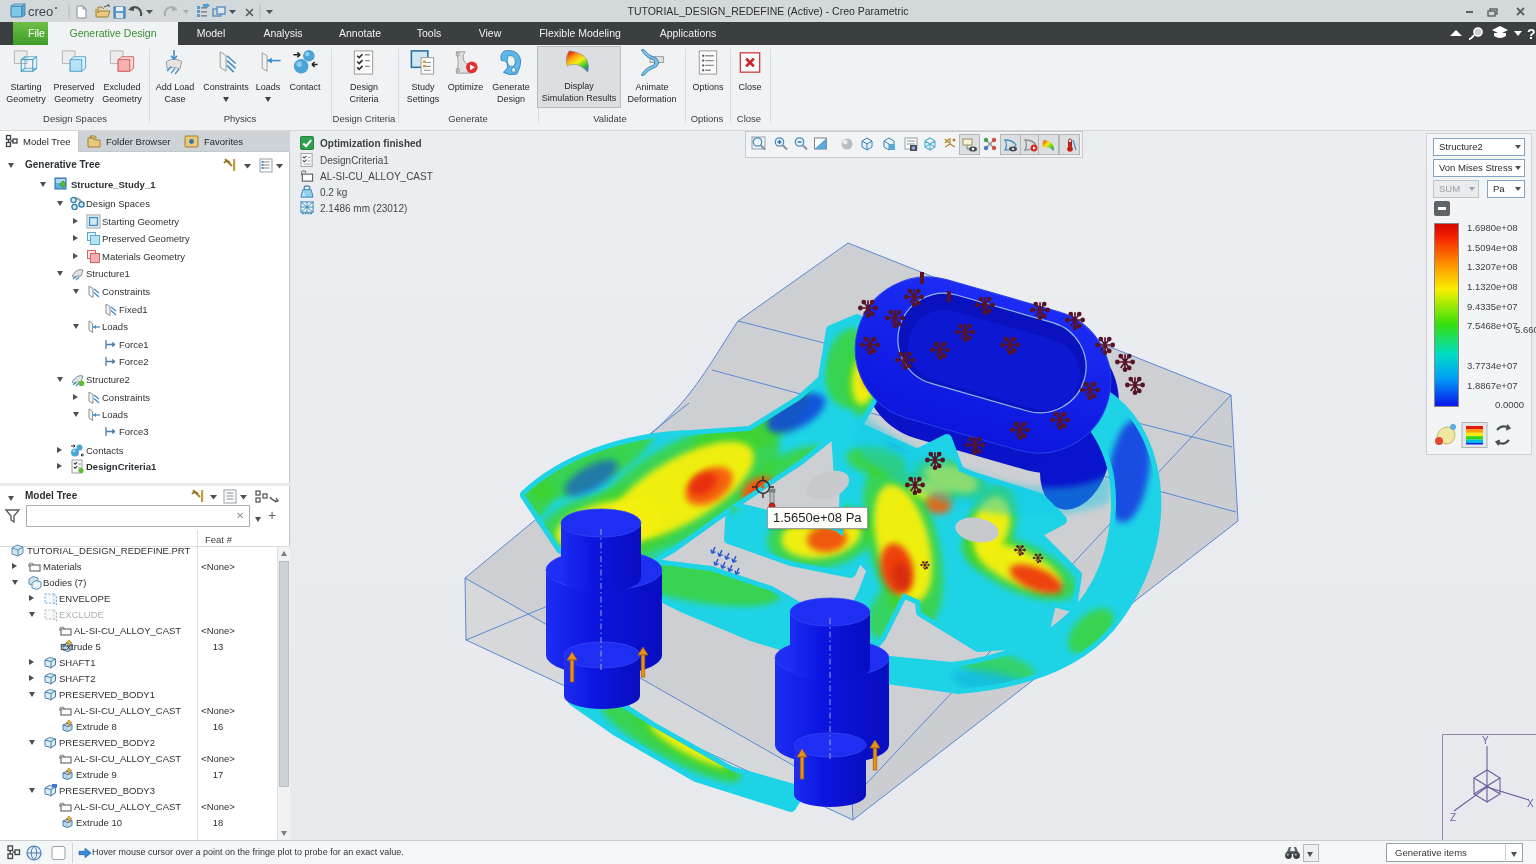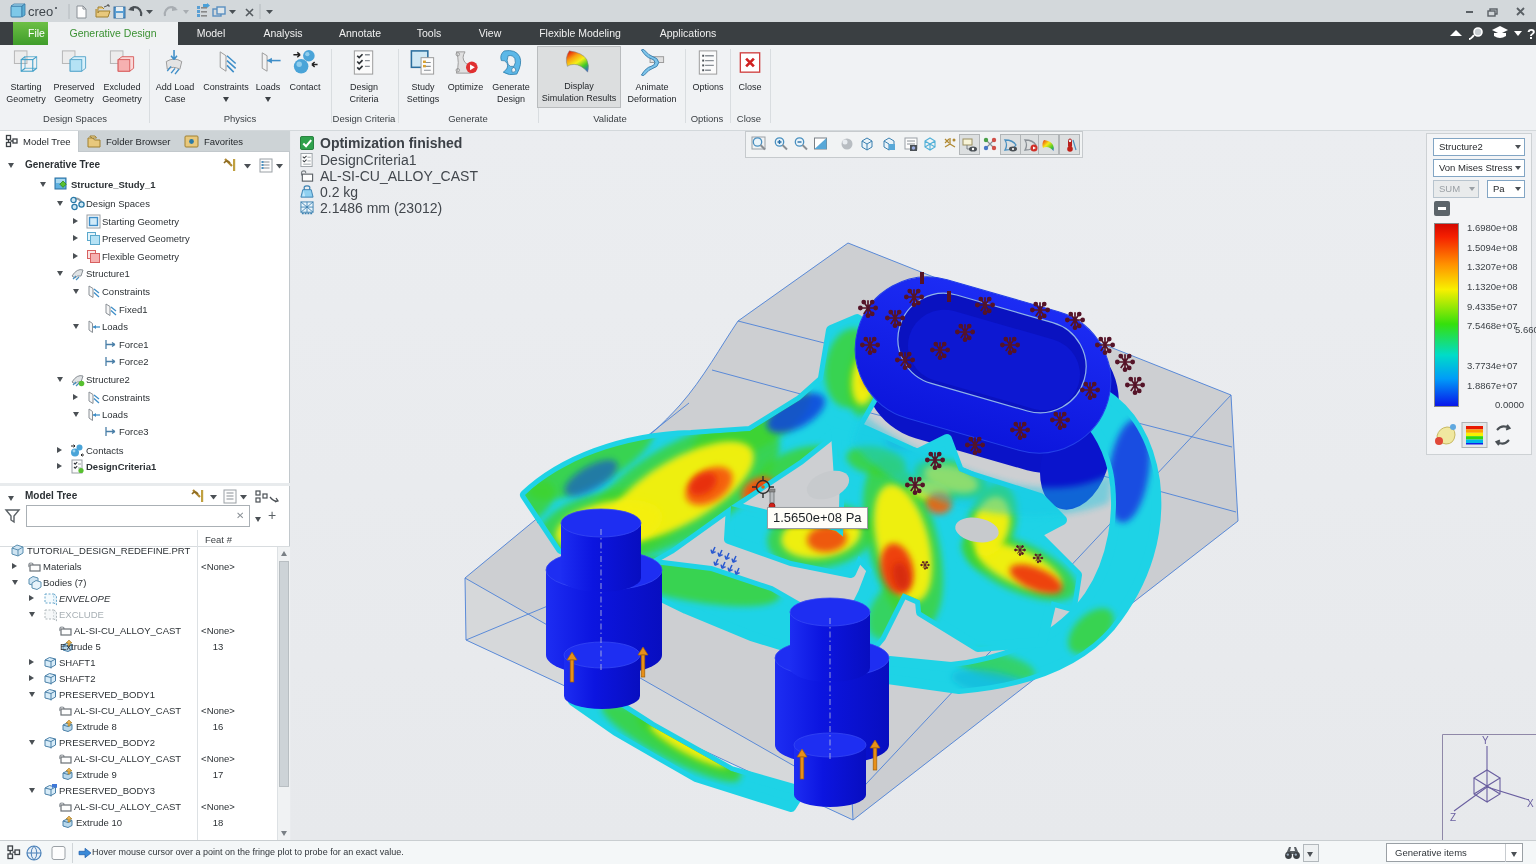--- a/index.html
+++ b/index.html
@@ -18,29 +18,30 @@
 .rbtn { position:absolute; top:3px; text-align:center; font-size:9px; color:#1e2226; line-height:11.5px; }
 .rbtn svg { display:block; margin:0 auto 5px auto; }
 #leftpanel { left:0; top:131px; width:290px; height:709px; background:#ffffff; border-right:1px solid #c2c8cc; font-size:9.5px; }
 .ptab { position:absolute; top:0; height:21px; font-size:9.5px; color:#24282c; line-height:21px; }
 .treerow { position:absolute; font-size:9.5px; color:#2c3135; white-space:nowrap; height:17px; line-height:17px; }
 .arr { display:inline-block; width:0; height:0; vertical-align:middle; }
 .arrd { border-left:3.5px solid transparent; border-right:3.5px solid transparent; border-top:5px solid #4b5055; }
 .arrr { border-top:3.5px solid transparent; border-bottom:3.5px solid transparent; border-left:5px solid #4b5055; }
 #statusbar { left:0; top:840px; width:1536px; height:24px; background:#f4f7f8; border-top:1px solid #c9ced1; font-size:8.5px; color:#30353a; }
 #viewport { left:291px; top:131px; width:1245px; height:709px; background:linear-gradient(#ebedf0,#e7e9ec); }
-.ovrow { position:absolute; font-size:14px; color:#42474d; height:16px; line-height:15px; white-space:nowrap; }
+.ovrow { position:absolute; font-size:10px; color:#42474d; height:16px; line-height:15px; white-space:nowrap; }
 #legend { position:absolute; left:1135px; top:2px; width:106px; height:322px; background:#f3f4f6; border:1px solid #cdd1d4; }
 .combo { position:absolute; height:18px; background:#fff; border:1px solid #82a5c4; font-size:9.5px; color:#26292c; line-height:16px; padding-left:5px; }
 .combo .ca { position:absolute; right:3px; top:6px; width:0; height:0; border-left:3.5px solid transparent; border-right:3.5px solid transparent; border-top:4.5px solid #4a4f54; }
 .leglab { position:absolute; left:40px; width:64px; font-size:9.5px; color:#3c4146; }
 </style>
 </head>
 <body>
 <div class="abs" id="titlebar">
+  <div class="ttext">TUTORIAL_DESIGN_REDEFINE (Active) - Creo Parametric</div>
   <svg class="abs" style="left:0;top:0;" width="420" height="22" viewBox="0 0 420 22">
     <rect x="11" y="6" width="11" height="11" rx="1" fill="#7ec8e8" stroke="#3a7ca8" stroke-width="1"></rect>
     <path d="M11 6 l3-2 h11 l-3 2 z" fill="#a8ddf2" stroke="#3a7ca8" stroke-width="0.8"></path>
     <path d="M22 17 l3-2 V4 l-3 2 z" fill="#5aaed4" stroke="#3a7ca8" stroke-width="0.8"></path>
     <text x="28" y="16" font-size="13" fill="#3f464c">creo</text>
     <circle cx="56" cy="8" r="1" fill="#3f464c"></circle>
     <line x1="69" y1="4" x2="69" y2="19" stroke="#b4babe" stroke-width="1"></line>
     <path d="M77 6 h6 l3 3 v9 h-9 z" fill="#fdfdfd" stroke="#8a9096"></path>
     <path d="M83 6 v3 h3" fill="none" stroke="#8a9096"></path>
     <path d="M96 9 v8 h12 l2-6 h-11 l-1 2 v-6 h4 l2 2" fill="#e8c87c" stroke="#a08030"></path>
@@ -286,21 +287,21 @@
         <rect x="4.5" y="4.5" width="9" height="9" fill="#b5e2f5" stroke="#5aa8cc"></rect>
       </svg>
       <span style="position:absolute;left:102px;">Preserved Geometry</span>
     </div>
 <div class="treerow" style="left:0;top:117px;width:276px;">
       <span class="arr arrr" style="position:absolute;left:73px;top:5px;"></span>
       <svg style="position:absolute;top:1px;left:86px;" width="15" height="15" viewBox="0 0 15 15">
         <rect x="1.5" y="1.5" width="8" height="8" fill="#fae4e4" stroke="#d86060"></rect>
         <rect x="4.5" y="4.5" width="9" height="9" fill="#f6b0b0" stroke="#d86060"></rect>
       </svg>
-      <span style="position:absolute;left:102px;">Flexible Geometry</span>
+      <span style="position:absolute;left:102px;">Materials Geometry</span>
     </div>
 <div class="treerow" style="left:0;top:134px;width:276px;">
       <span class="arr arrd" style="position:absolute;left:57px;top:6px;"></span>
       <svg style="position:absolute;top:1px;left:70px;" width="15" height="15" viewBox="0 0 15 15">
         <path d="M2 10 q5-8 11-6 l-2 6 q-4-1-6 2 z" fill="#e0e3e5" stroke="#8a9096"></path>
         <path d="M3 13 l3-3 M6 14 l3-3" stroke="#4a90c0" stroke-width="1.2"></path>
       </svg>
       <span style="position:absolute;left:86px;">Structure1</span>
     </div>
 <div class="treerow" style="left:0;top:152px;width:276px;">
@@ -436,21 +437,21 @@
       <span style="position:absolute;left:196px;width:44px;text-align:center;">&lt;None&gt;</span>
     </div>
 <div class="treerow" style="left:0;top:443px;width:276px;">
       <span class="arr arrd" style="position:absolute;left:12px;top:6px;"></span>
       <svg style="position:absolute;top:1px;left:27px;" width="15" height="15" viewBox="0 0 15 15">
         <path d="M2 4 l4-2.5 l5 1.5 v5 l-4 2.5 l-5-1.5 z" fill="#cfe4f2" stroke="#5a8fb0"></path>
         <path d="M5 8 l4-2.5 l5 1.5 v5 l-4 2.5 l-5-1.5 z" fill="#e8f3fa" stroke="#5a8fb0"></path>
       </svg>
       <span style="position:absolute;left:43px;">Bodies (7)</span>
     </div>
-<div class="treerow" style="left:0;top:459px;width:240px;font-style:italic;">
+<div class="treerow" style="left:0;top:459px;width:240px;">
       <span class="arr arrr" style="position:absolute;left:29px;top:5px;"></span>
       <svg style="position:absolute;top:1px;left:43px;" width="15" height="15" viewBox="0 0 15 15">
         <rect x="2" y="3" width="9" height="9" fill="#f4fafd" stroke="#6aa8cc" stroke-dasharray="2 1.5"></rect>
         <path d="M11 3 l2.5 2 v9 l-2.5-2" fill="#e4f2fa" stroke="#6aa8cc" stroke-dasharray="2 1.5"></path>
       </svg>
       <span style="position:absolute;left:59px;">ENVELOPE</span>
     </div>
 <div class="treerow" style="left:0;top:475px;width:276px;">
       <span class="arr arrd" style="position:absolute;left:29px;top:6px;"></span>
       <svg style="position:absolute;top:1px;left:43px;" width="15" height="15" viewBox="0 0 15 15">

